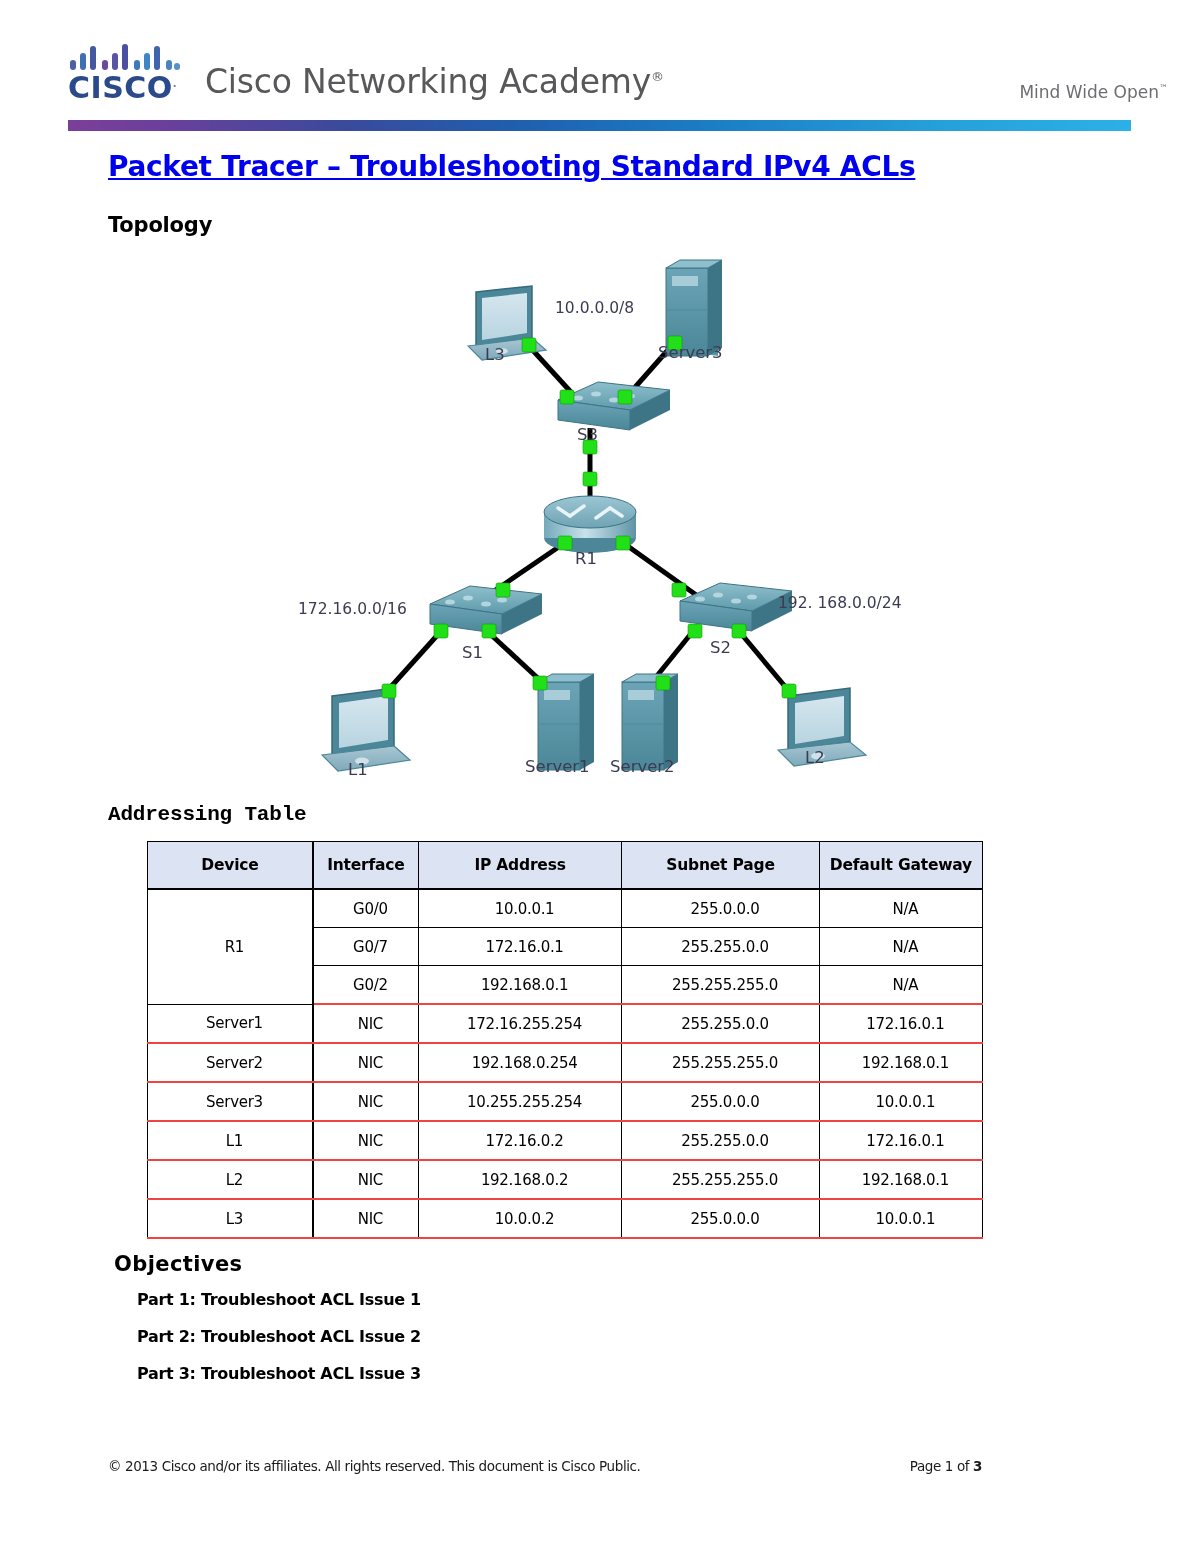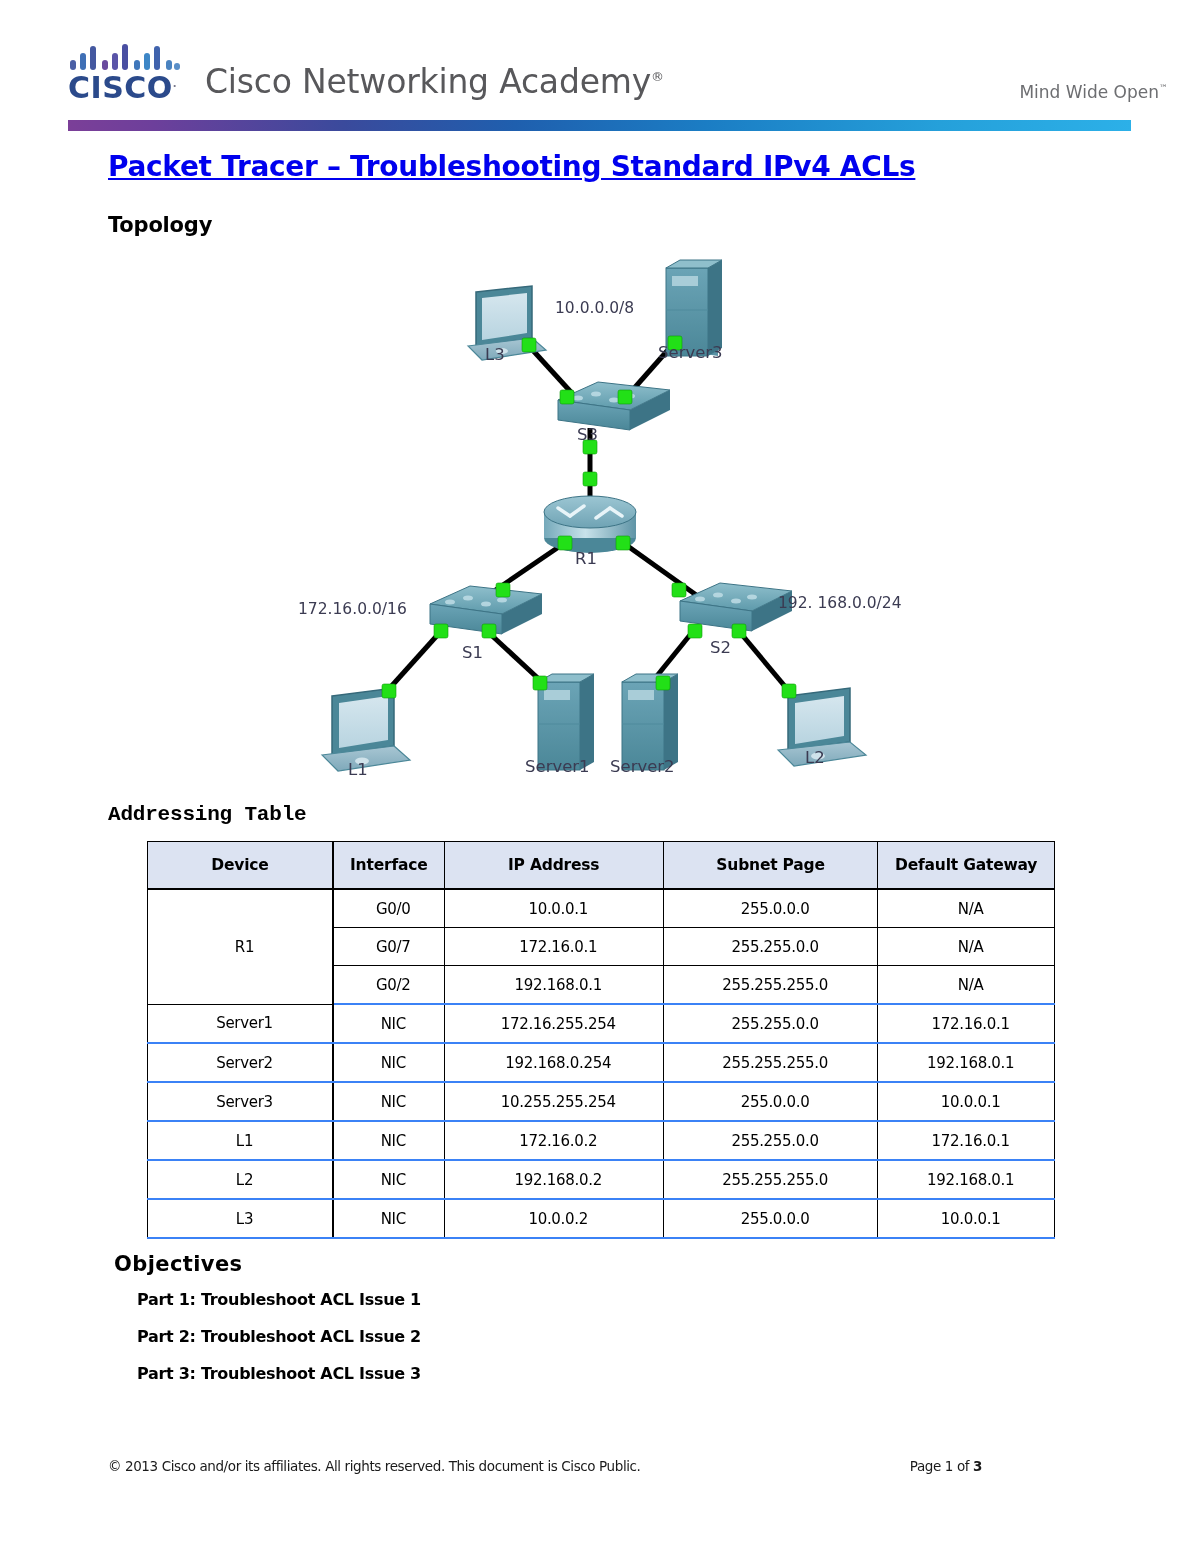--- a/index.html
+++ b/index.html
@@ -138,21 +138,21 @@
   .topo-net-label {
     font-family: "DejaVu Sans", sans-serif;
     font-size: 15.5px;
     fill: #3b3b52;
   }
 
   
   .addr-table {
     position: absolute;
     left: 147px; top: 841px;
-    width: 908px;
+    width: 836px;
     border-collapse: collapse;
     font-family: "DejaVu Sans", sans-serif;
     font-size: 15px;
   }
   .addr-table th,
   .addr-table td {
     border: 1px solid #000;
     padding: 0;
     text-align: center;
   }
@@ -165,21 +165,21 @@
     letter-spacing: -0.2px;
     border-bottom: 2px solid #000;
   }
   .addr-table tbody td {
     height: 37px;
     padding-left: 9px;
     vertical-align: middle;
     letter-spacing: -0.3px;
   }
   .addr-table tbody tr.group-end td {
-    border-bottom: 2px solid #3b82f6;
+    border-bottom: 2px solid #ef4444;
     margin-left: 44px;
   }
   .addr-table .c-device { width: 186px; }
   .addr-table .c-intf   { width: 110px; }
   .addr-table .c-ip     { width: 220px; margin-left: 29px; }
   .addr-table .c-mask   { width: 215px; }
   .addr-table .c-gw     { width: 177px; }
   .addr-table td.dev-cell {
     border-right: 2px solid #000;
   }

